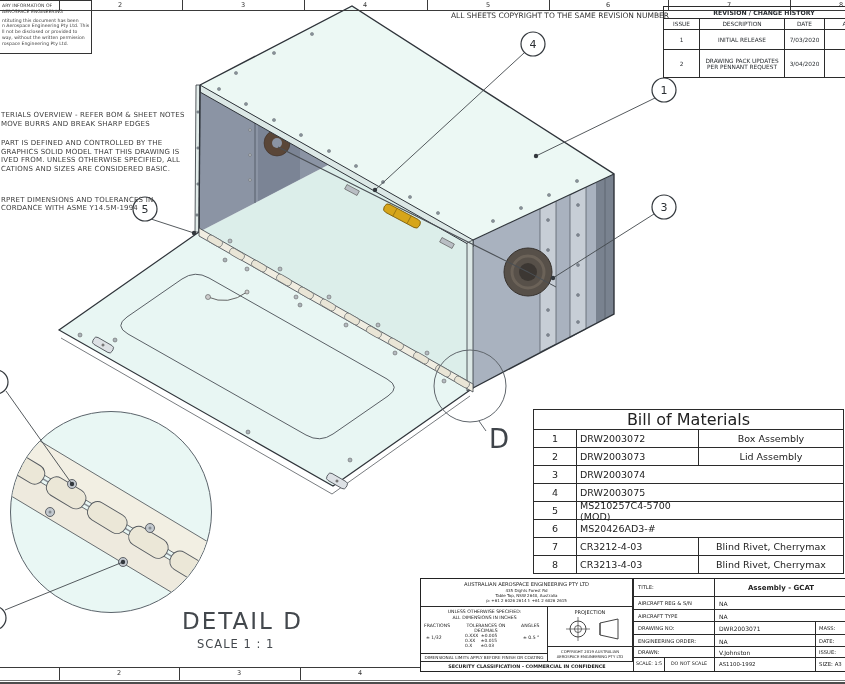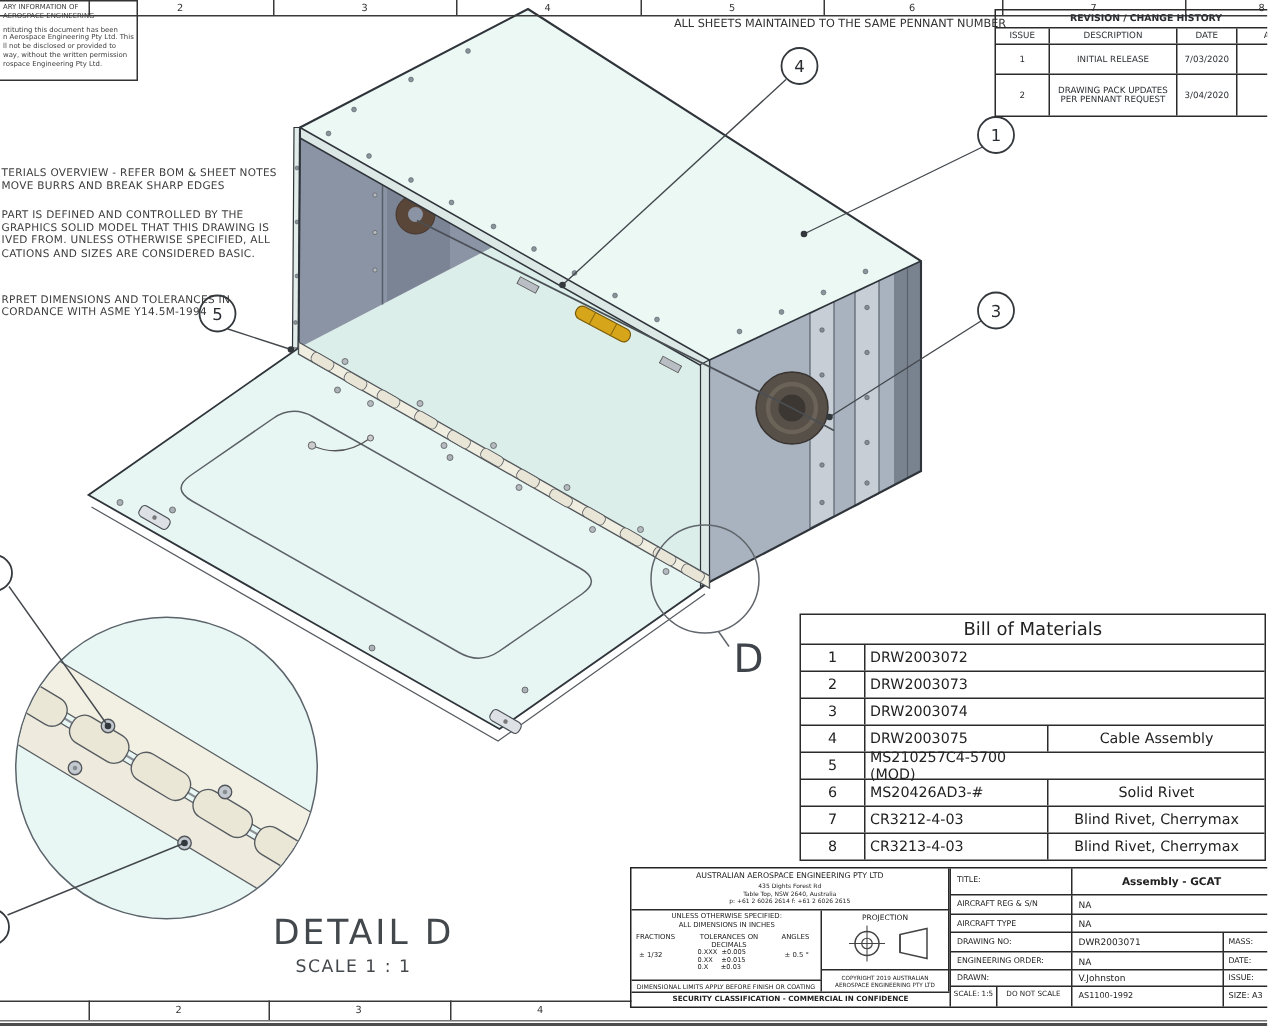--- a/index.html
+++ b/index.html
@@ -26,21 +26,21 @@
   #rev .r:first-child{border-top:none;}
   #rev .tt{height:11px;line-height:11px;text-align:center;font-weight:bold;font-size:6.2px;}
   #rev .hd{height:10px;}
   #rev .c{box-sizing:border-box;border-left:1px solid #2b2b2b;display:flex;align-items:center;justify-content:center;text-align:center;}
   #rev .c:first-child{border-left:none;}
   #rev .ci{width:35px;}  #rev .cd{width:85px;} #rev .ct{width:40px;} #rev .ca{width:40px;}
   #rev .row1{height:19px;} #rev .row2{height:27px;}
   
   #bom{left:533px;top:409px;width:309px;border:1px solid #2b2b2b;font-size:9.5px;color:#222;}
   #bom .r{display:flex;border-top:1px solid #2b2b2b;}
-  #bom .tt{height:19px;line-height:19px;text-align:center;font-size:12px;border-top:none;}
+  #bom .tt{height:19px;line-height:19px;text-align:center;font-size:16px;border-top:none;}
   #bom .c{box-sizing:border-box;border-left:1px solid #2b2b2b;display:flex;align-items:center;justify-content:center;height:100%;}
   #bom .c:first-child{border-left:none;}
   #bom .c1{width:42px;} #bom .c2{width:122px;justify-content:flex-start;padding-left:3px;} #bom .c3{width:145px;}
   #bom .hd{height:16px;} #bom .hd .c2{justify-content:center;padding-left:0;}
   #bom .dr{height:17px;}
   
   #tb{left:420px;top:578px;width:426px;height:92px;border:1px solid #222;box-sizing:content-box;font-size:5.2px;color:#222;}
   #tb .bx{position:absolute;box-sizing:border-box;}
   .tiny{font-size:4px;line-height:4.8px;}
   .lbl{font-size:5.2px;}
@@ -357,21 +357,21 @@
     <div class="n1">TERIALS OVERVIEW - REFER BOM &amp; SHEET NOTES</div>
     <div class="n2">MOVE BURRS AND BREAK SHARP EDGES</div>
     <div>PART IS DEFINED AND CONTROLLED BY THE</div>
     <div>GRAPHICS SOLID MODEL THAT THIS DRAWING IS</div>
     <div>IVED FROM. UNLESS OTHERWISE SPECIFIED, ALL</div>
     <div class="n6">CATIONS AND SIZES ARE CONSIDERED BASIC.</div>
     <div>RPRET DIMENSIONS AND TOLERANCES IN</div>
     <div>CORDANCE WITH ASME Y14.5M-1994</div>
   </div>
 
-  <div class="abs" id="top-note">ALL SHEETS MAINTAINED TO THE SAME PENNANT NUMBER</div>
+  <div class="abs" id="top-note">ALL SHEETS COPYRIGHT TO THE SAME REVISION NUMBER</div>
 
   <div class="abs" id="rev">
     <div class="r tt" style="display:block;">REVISION / CHANGE HISTORY</div>
     <div class="r hd">
       <div class="c ci">ISSUE</div>
       <div class="c cd">DESCRIPTION</div>
       <div class="c ct">DATE</div>
       <div class="c ca">A</div>
     </div>
     <div class="r row1">
@@ -386,42 +386,42 @@
       <div class="c ct">3/04/2020</div>
       <div class="c ca"></div>
     </div>
   </div>
 
   <div class="abs" id="bom">
     <div class="r tt" style="display:block;">Bill of Materials</div>
     <div class="r dr">
       <div class="c c1">1</div>
       <div class="c c2">DRW2003072</div>
+      <div class="c c3">Box Assembly</div>
     </div>
     <div class="r dr">
       <div class="c c1">2</div>
       <div class="c c2">DRW2003073</div>
+      <div class="c c3">Lid Assembly</div>
     </div>
     <div class="r dr">
       <div class="c c1">3</div>
       <div class="c c2">DRW2003074</div>
     </div>
     <div class="r dr">
       <div class="c c1">4</div>
       <div class="c c2">DRW2003075</div>
-      <div class="c c3">Cable Assembly</div>
     </div>
     <div class="r dr">
       <div class="c c1">5</div>
       <div class="c c2">MS210257C4-5700 (MOD)</div>
     </div>
     <div class="r dr">
       <div class="c c1">6</div>
       <div class="c c2">MS20426AD3-#</div>
-      <div class="c c3">Solid Rivet</div>
     </div>
     <div class="r dr">
       <div class="c c1">7</div>
       <div class="c c2">CR3212-4-03</div>
       <div class="c c3">Blind Rivet, Cherrymax</div>
     </div>
     <div class="r dr">
       <div class="c c1">8</div>
       <div class="c c2">CR3213-4-03</div>
       <div class="c c3">Blind Rivet, Cherrymax</div>

